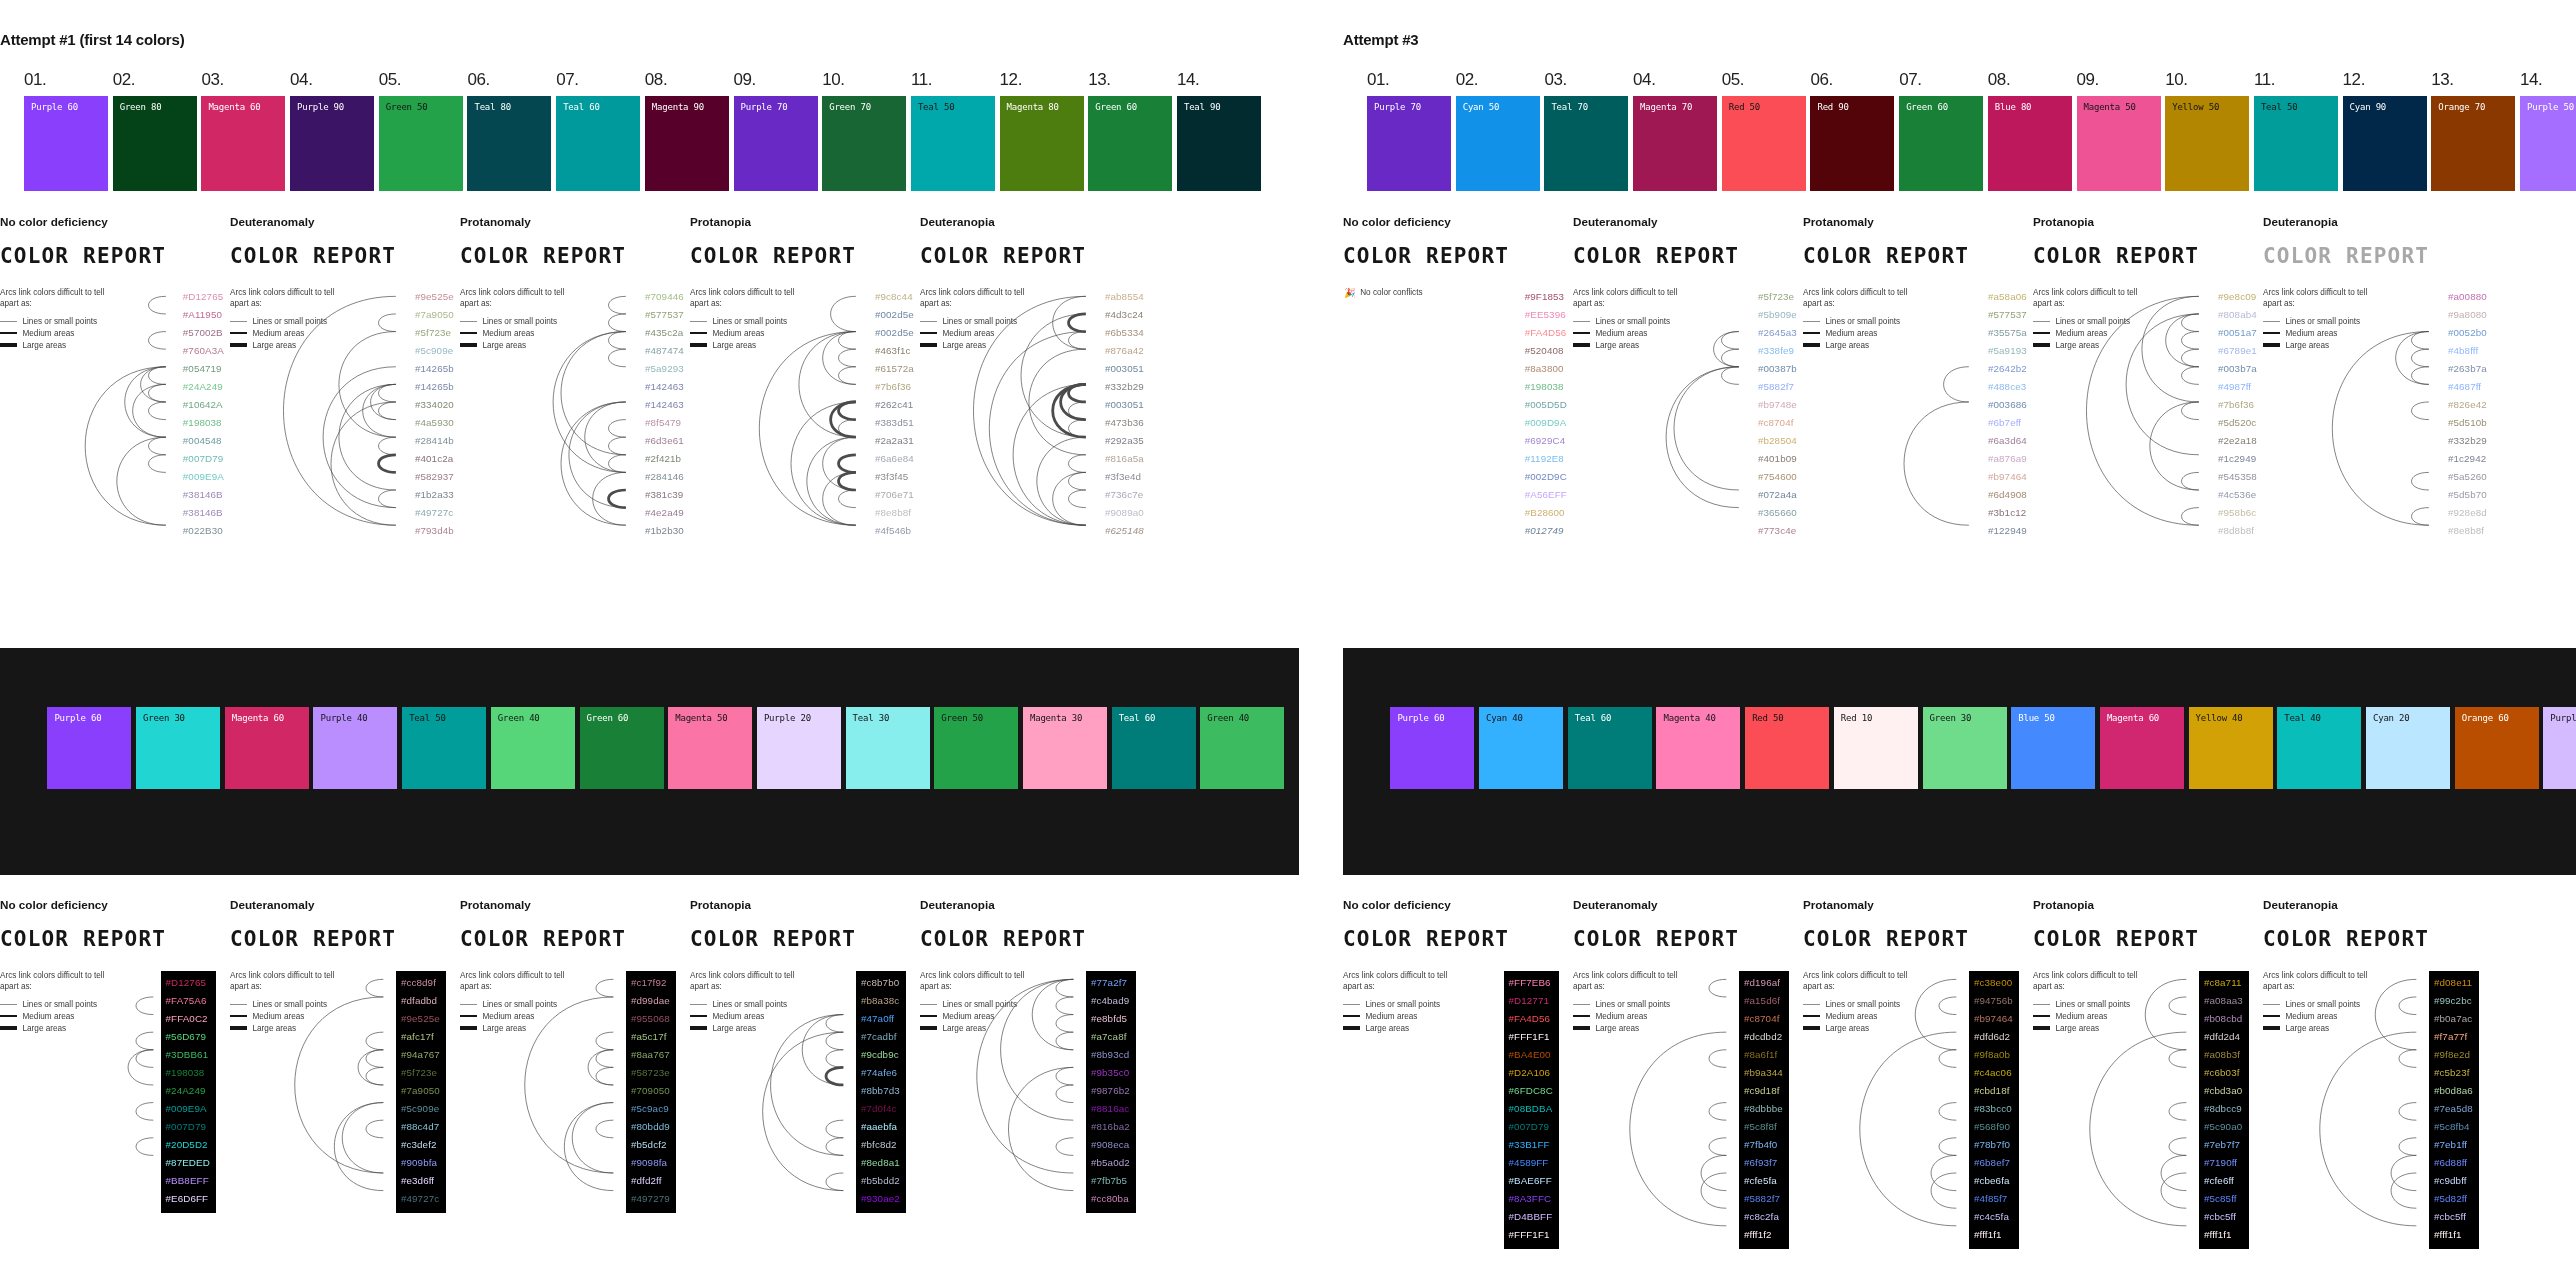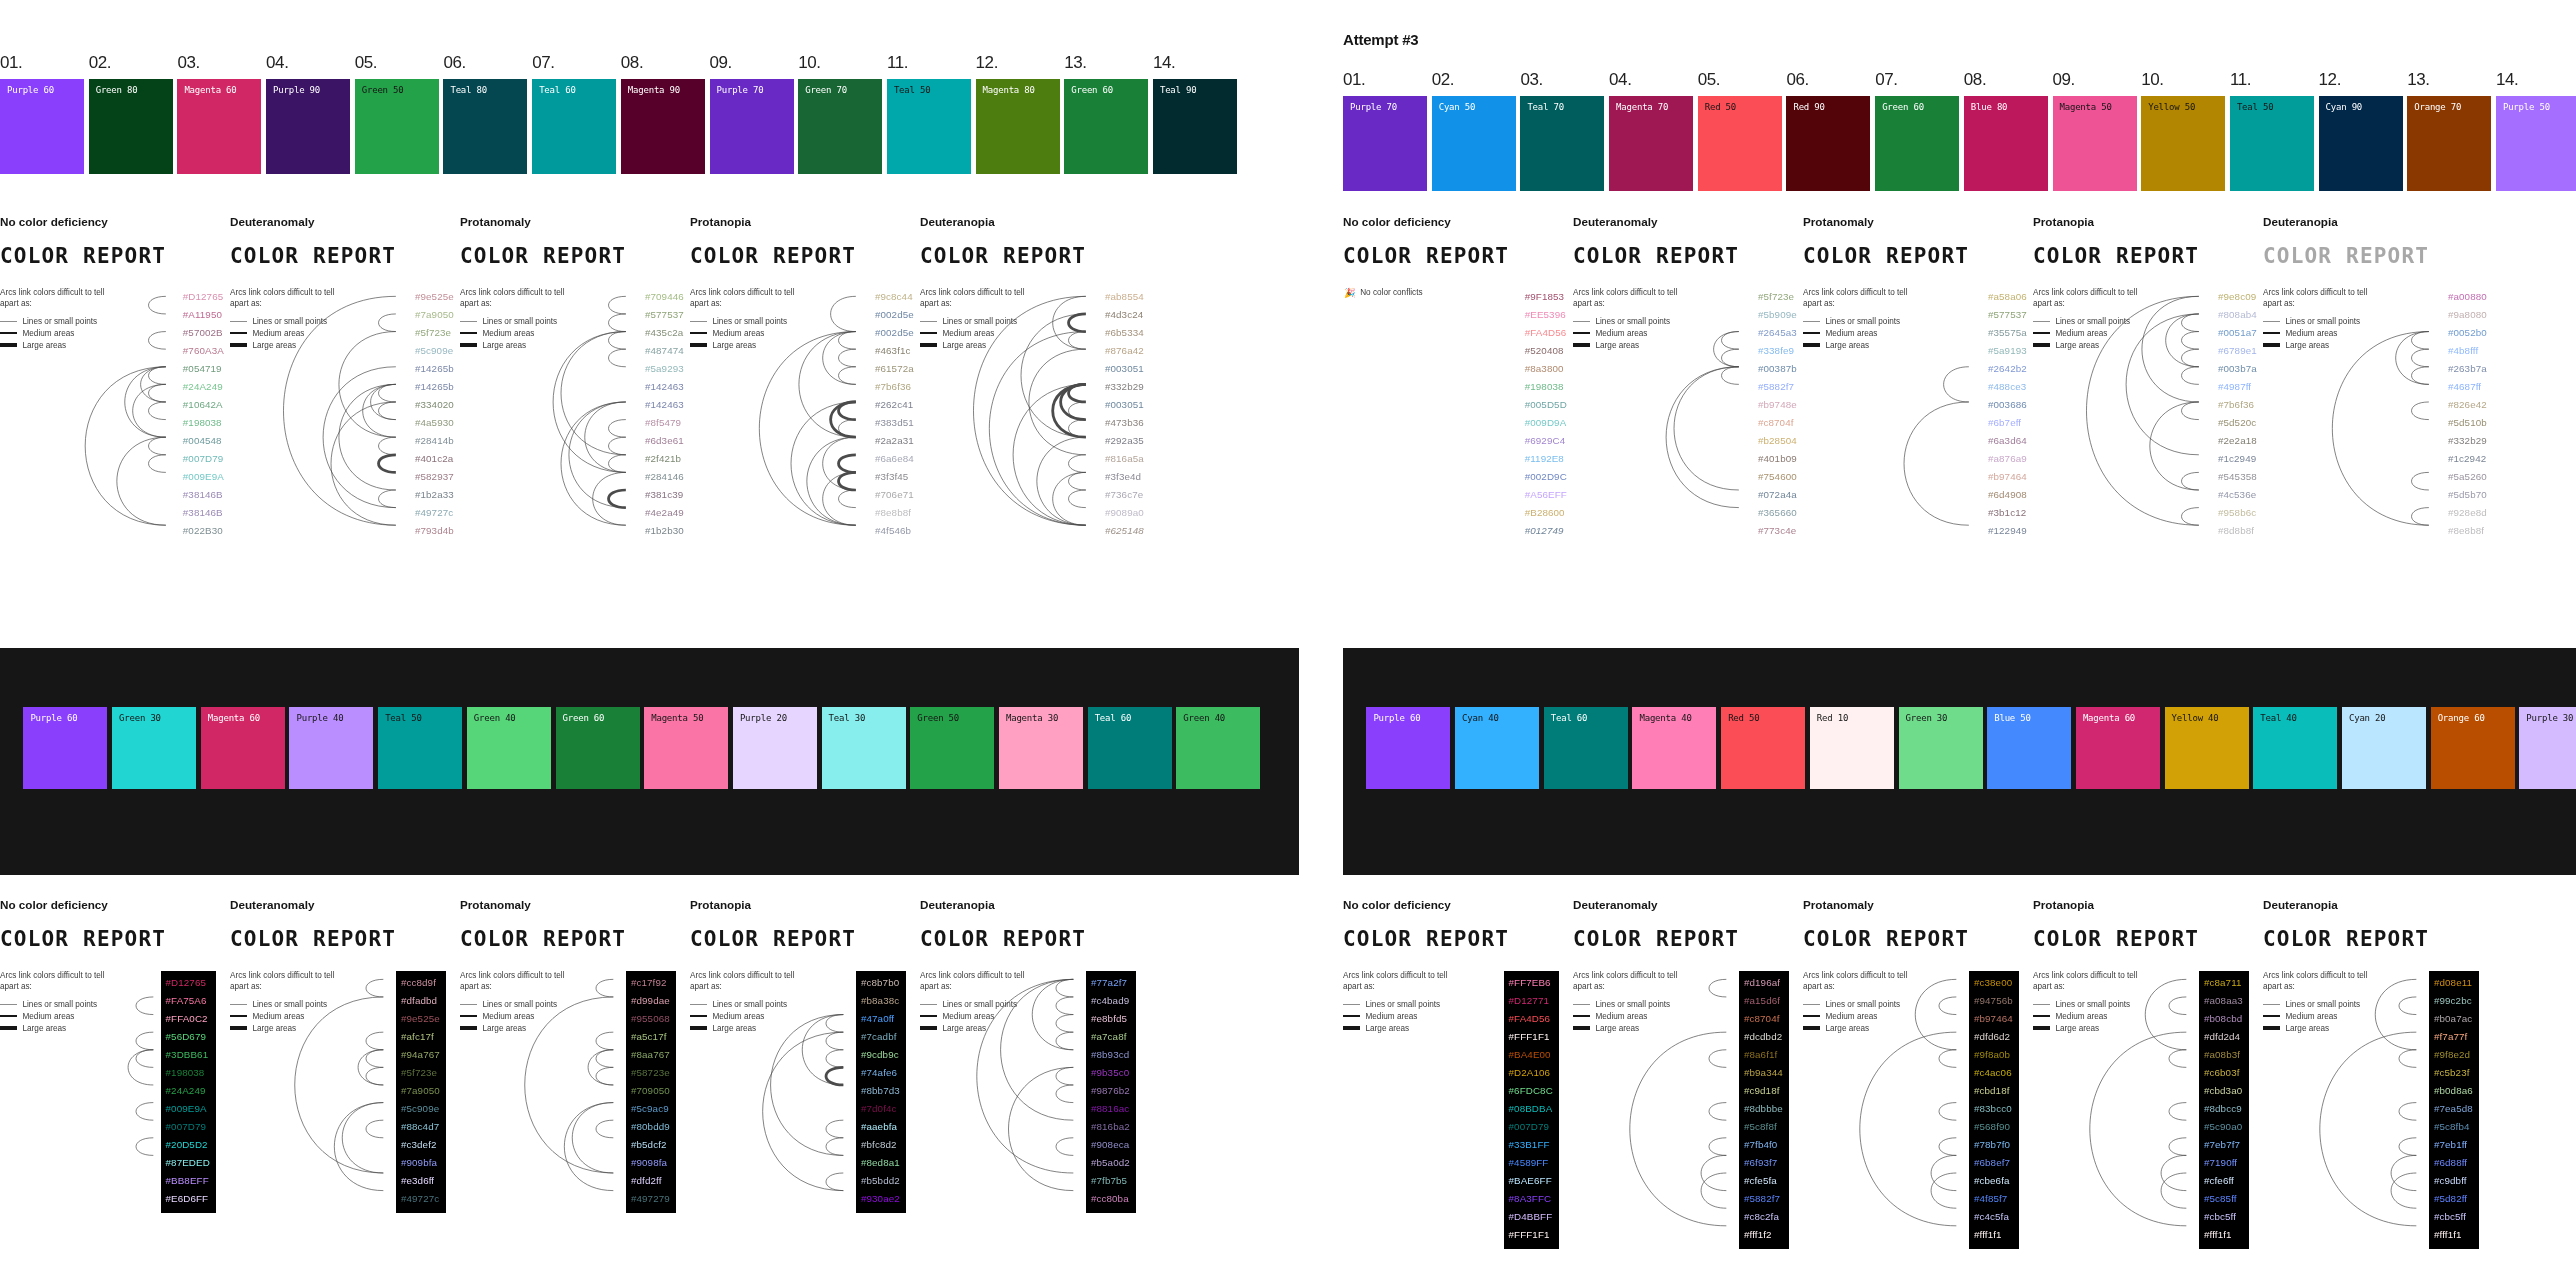--- a/index.html
+++ b/index.html
@@ -15,21 +15,21 @@
   .half { position: absolute; width: 1299px; }
   .half.left  { left: 0px; }
   .half.right { left: 1343px; }
 
   .attempt-title {
     font-size: 15px; font-weight: bold; color: #161616;
     letter-spacing: -0.2px;
   }
 
   
-  .swatch-strip { display: flex; gap: 4.7px; }
+  .swatch-strip { display: flex; gap: 4.7px; padding-left: 24px; }
   .swatch-cell { width: 84px; }
   .swatch-num {
     font-size: 17px; color: #222; margin-bottom: 5.5px;
     font-family: "Liberation Sans", sans-serif; letter-spacing: -0.4px;
   }
   .swatch-box {
     height: 95px; width: 84px; position: relative;
   }
   .swatch-label {
     position: absolute; top: 6.2px; left: 7px;
@@ -93,20 +93,21 @@
     pointer-events: none;
   }
   .arc-layer path { fill: none; stroke: #4b4b4b; }
 </style>
 </head>
 <body>
 
 <div class="page">
 
   <div class="half left" style="top:31px;">
+    <div class="attempt-title">Attempt #1 (first 14 colors)</div>
     <div class="swatch-strip" id="strip-left-light" style="margin-top:22px;">
         <div class="swatch-cell">
           <div class="swatch-num">01.</div>
           <div class="swatch-box" style="background: rgb(138, 63, 252);">
             <div class="swatch-label" style="color: rgb(255, 255, 255);">Purple 60</div>
           </div>
         </div>
         <div class="swatch-cell">
           <div class="swatch-num">02.</div>
           <div class="swatch-box" style="background: rgb(4, 67, 23);">

